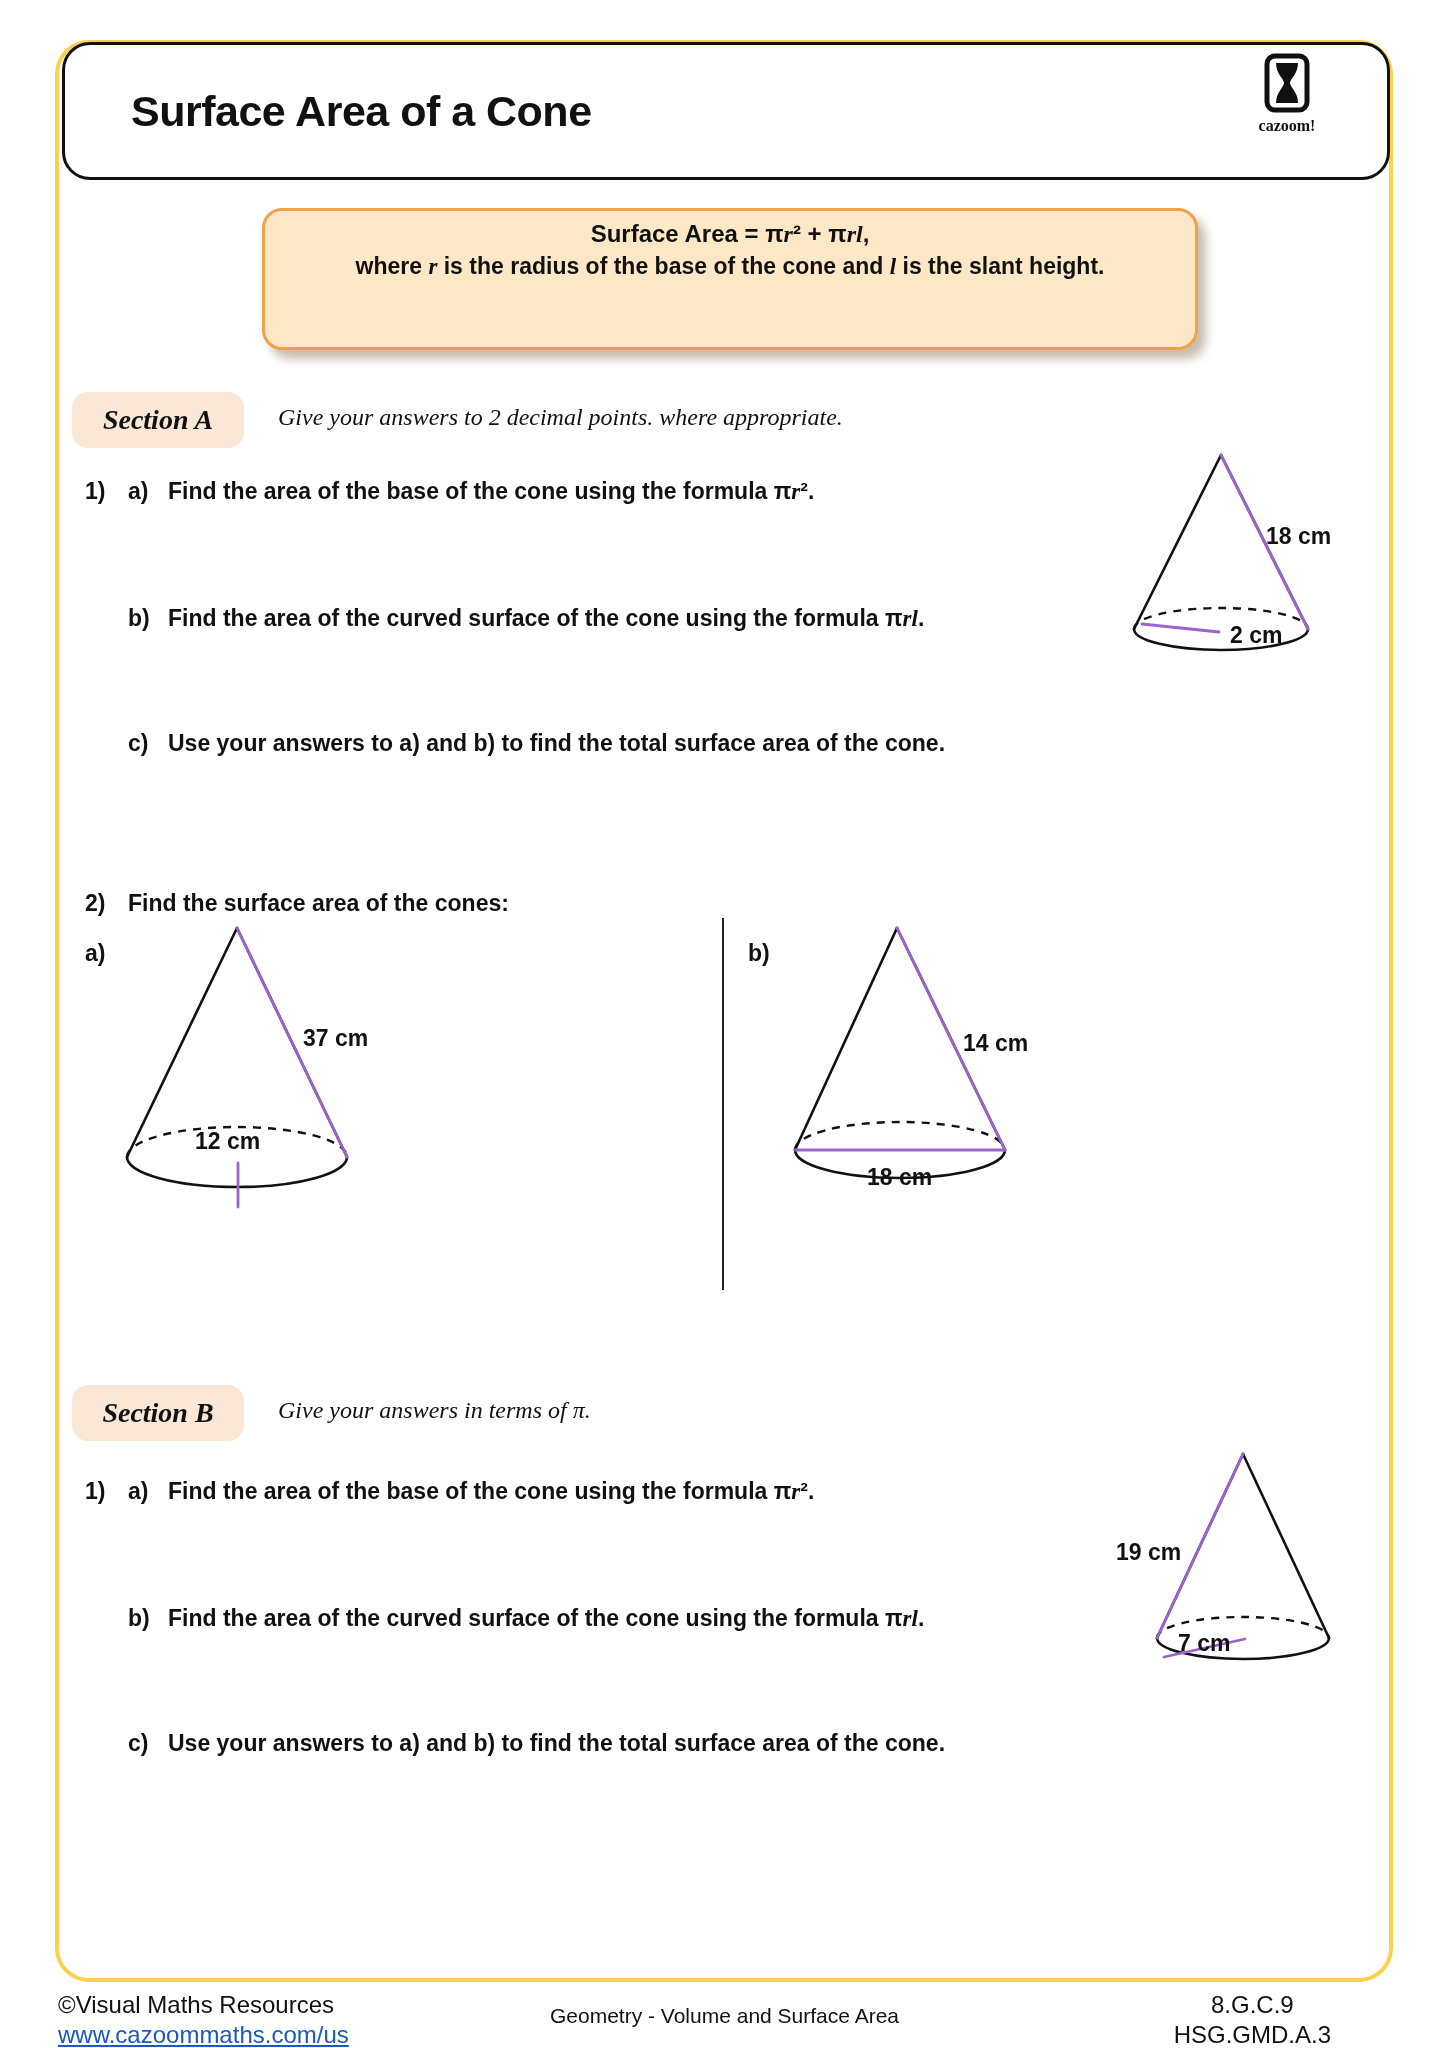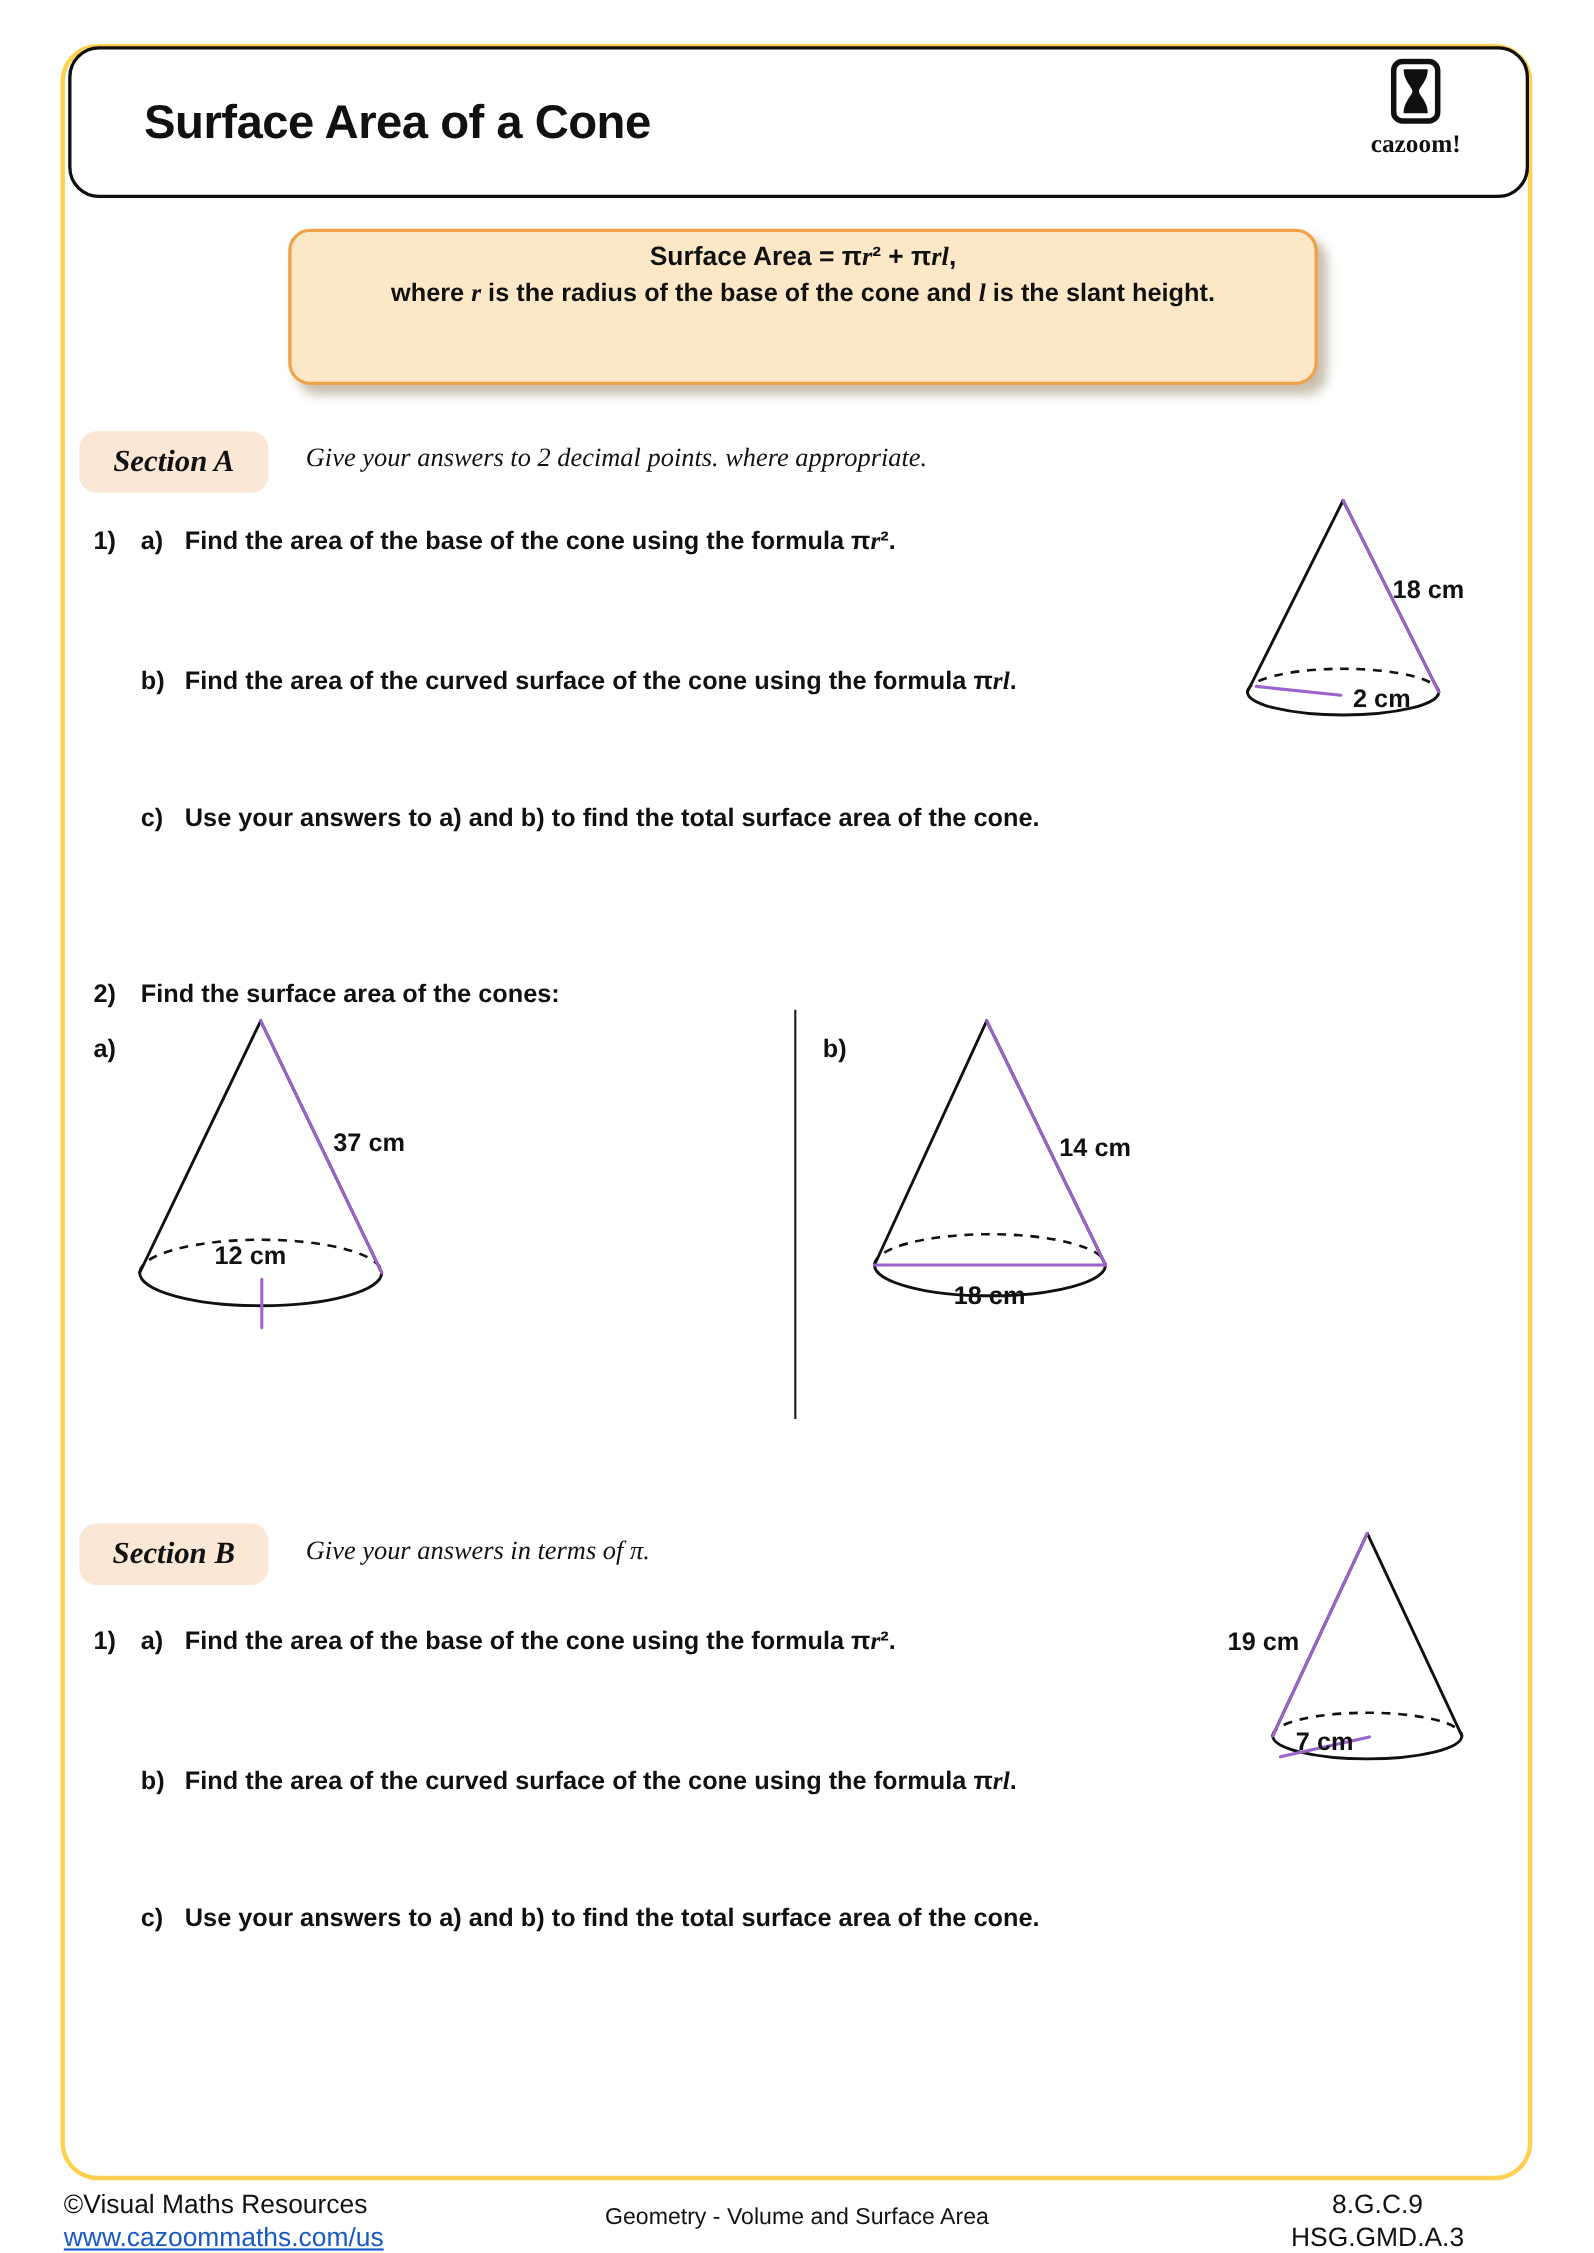--- a/index.html
+++ b/index.html
@@ -14,21 +14,21 @@
   }
   .header-box {
     position:absolute; left:62px; top:42px; width:1328px; height:138px;
     background:#fff; border:3px solid #101010; border-radius:28px;
   }
   .page-title {
     position:absolute; left:66px; top:42px; font-size:43px; font-weight:bold;
     letter-spacing:-0.5px;
   }
   .logo { position:absolute; right:40px; top:8px; width:120px; text-align:center; }
-  .logo-text { font-family:"Liberation Serif", serif; font-weight:bold; font-size:23px; }
+  .logo-text { font-family:"Liberation Serif", serif; font-weight:bold; font-size:16px; }
   .formula-box {
     position:absolute; left:262px; top:208px; width:936px; height:142px;
     background:#FCE8C7; border:3px solid #F0A24A; border-radius:20px;
     box-shadow:8px 9px 10px rgba(110,85,40,0.38);
     text-align:center; font-weight:bold; font-size:23px;
   }
   .formula-box .l1 { margin-top:17px; }
   .formula-box .l2 { margin-top:9px; font-size:24px; }
   .formula-box .l3 { margin-top:5px; }
   .mvar { font-family:"Liberation Serif", serif; font-style:italic; font-weight:bold; }
@@ -143,21 +143,21 @@
   <div class="q" style="left:85px; top:1478px;">1)</div>
   <div class="q" style="left:128px; top:1478px;">a)</div>
   <div class="q" style="left:168px; top:1478px;"><span>Find the area of the base of the cone using the formula π</span><span class="mvar">r</span><span>².</span></div>
 
   <div class="q" style="left:128px; top:1605px;">b)</div>
   <div class="q" style="left:168px; top:1605px;"><span>Find the area of the curved surface of the cone using the formula π</span><span class="mvar">rl</span><span>.</span></div>
 
   <div class="q" style="left:128px; top:1730px;">c)</div>
   <div class="q" style="left:168px; top:1730px;">Use your answers to a) and b) to find the total surface area of the cone.</div>
 
-  <div class="cone" style="left:1138px; top:1384px; width:215px; height:225px;text-align:center;">
+  <div class="cone" style="left:1138px; top:1444px; width:215px; height:225px;text-align:center;">
     <svg width="215" height="225" viewBox="0 0 215 225">
       <path class="dash" d="M19 194 A 86 21 0 0 1 191 194"></path>
       <path class="solid" d="M19 194 A 86 21 0 0 0 191 194"></path>
       <line class="solid" x1="105" y1="10" x2="19" y2="194"></line>
       <line class="solid" x1="105" y1="10" x2="191" y2="194"></line>
       <line class="purple" x1="105" y1="10" x2="19" y2="194"></line>
       <line class="purple" x1="107" y1="195" x2="26" y2="213"></line>
     </svg>
     <div class="cone-label" style="left:-22px; top:95px;">19 cm</div>
     <div class="cone-label" style="left:40px; top:186px;">7 cm</div>

